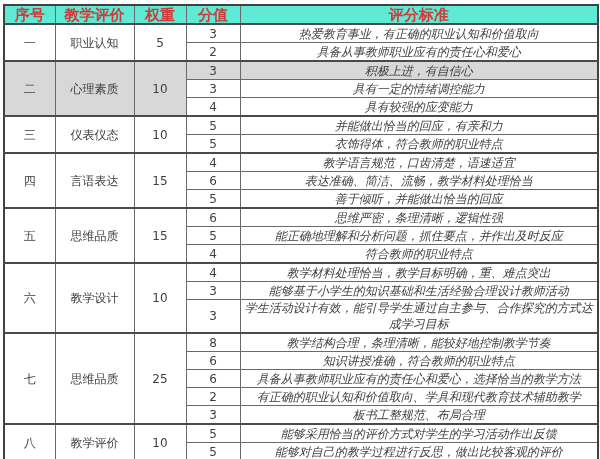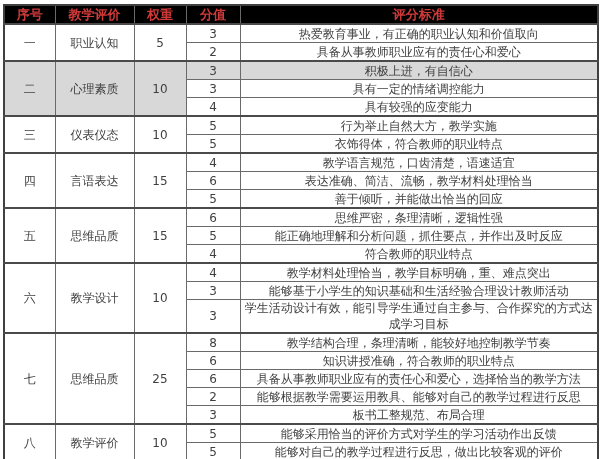--- a/index.html
+++ b/index.html
@@ -35,28 +35,28 @@
     vertical-align:middle;
     padding:0 2px;
     font-size:12px;
     line-height:16px;
     overflow:hidden;
   }
   thead th{
     height:17px;
     color:var(--header-red);
     font-weight:bold;
-    font-size:13px;
+    font-size:15px;
     border-bottom:1px solid var(--border-strong);
-    background:#000000;
+    background:#5eead4;
   }
   tbody td{height:17px;}
   tr.group-start td{border-top:2px solid #4a4a4a;}
   td.shaded{background:var(--shaded);}
-  td.criteria{letter-spacing:0;}
+  td.criteria{letter-spacing:0;font-style:italic;}
 </style>
 </head>
 <body>
 
 <div class="table-wrap">
   <table>
     <colgroup>
       <col class="c-no">
         <col class="c-item">
         <col class="c-weight">
@@ -97,21 +97,21 @@
         </tr>
         <tr>
           <td>4</td>
           <td class="criteria">具有较强的应变能力</td>
         </tr>
         <tr class="group-start">
           <td rowspan="2">三</td>
           <td rowspan="2">仪表仪态</td>
           <td rowspan="2">10</td>
           <td>5</td>
-          <td class="criteria">行为举止自然大方，教学实施</td>
+          <td class="criteria">并能做出恰当的回应，有亲和力</td>
         </tr>
         <tr>
           <td>5</td>
           <td class="criteria">衣饰得体，符合教师的职业特点</td>
         </tr>
         <tr class="group-start">
           <td rowspan="3">四</td>
           <td rowspan="3">言语表达</td>
           <td rowspan="3">15</td>
           <td>4</td>
@@ -165,21 +165,21 @@
         <tr>
           <td>6</td>
           <td class="criteria">知识讲授准确，符合教师的职业特点</td>
         </tr>
         <tr>
           <td>6</td>
           <td class="criteria">具备从事教师职业应有的责任心和爱心，选择恰当的教学方法</td>
         </tr>
         <tr>
           <td>2</td>
-          <td class="criteria">能够根据教学需要运用教具、能够对自己的教学过程进行反思</td>
+          <td class="criteria">有正确的职业认知和价值取向、学具和现代教育技术辅助教学</td>
         </tr>
         <tr>
           <td>3</td>
           <td class="criteria">板书工整规范、布局合理</td>
         </tr>
         <tr class="group-start">
           <td rowspan="2">八</td>
           <td rowspan="2">教学评价</td>
           <td rowspan="2">10</td>
           <td>5</td>

